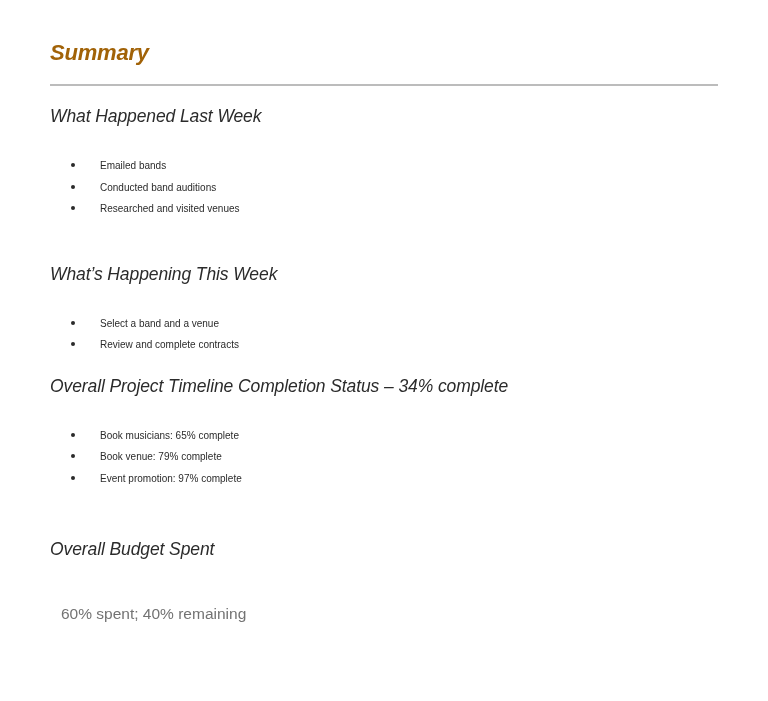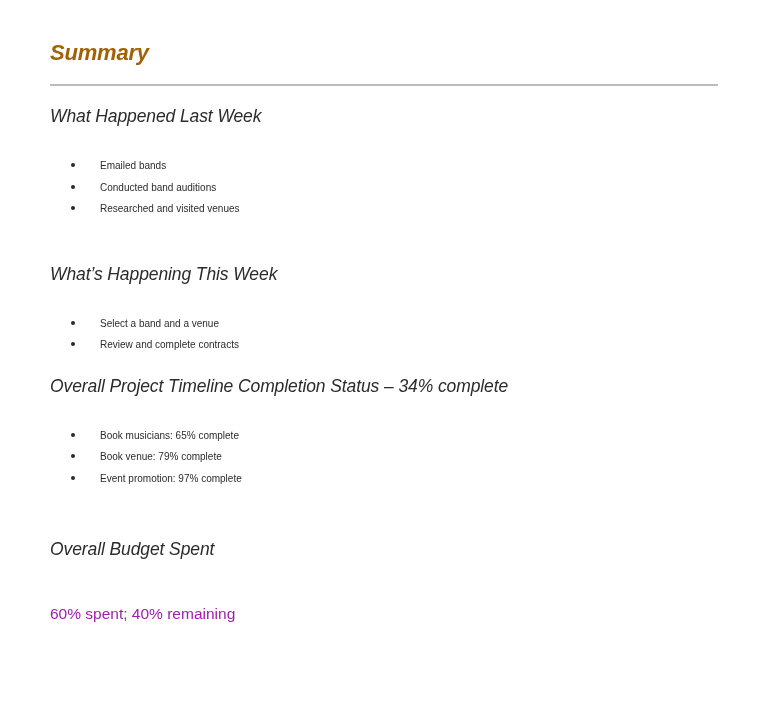--- a/index.html
+++ b/index.html
@@ -85,22 +85,22 @@
     margin-top: 7px;
   }
 
   
   .budget-block {
     margin-top: 42px;
   }
   .budget-line {
     font-size: 15.5px;
     line-height: 21px;
-    color: #a21caf;
-    margin: 0;
+    color: #737373;
+    margin: 11px;
   }
   .budget-note {
     font-size: 15px;
     line-height: 21px;
     font-style: italic;
     color: #9a9a9a;
     margin: 0;
     margin-top: 1px;
   }
 </style>

